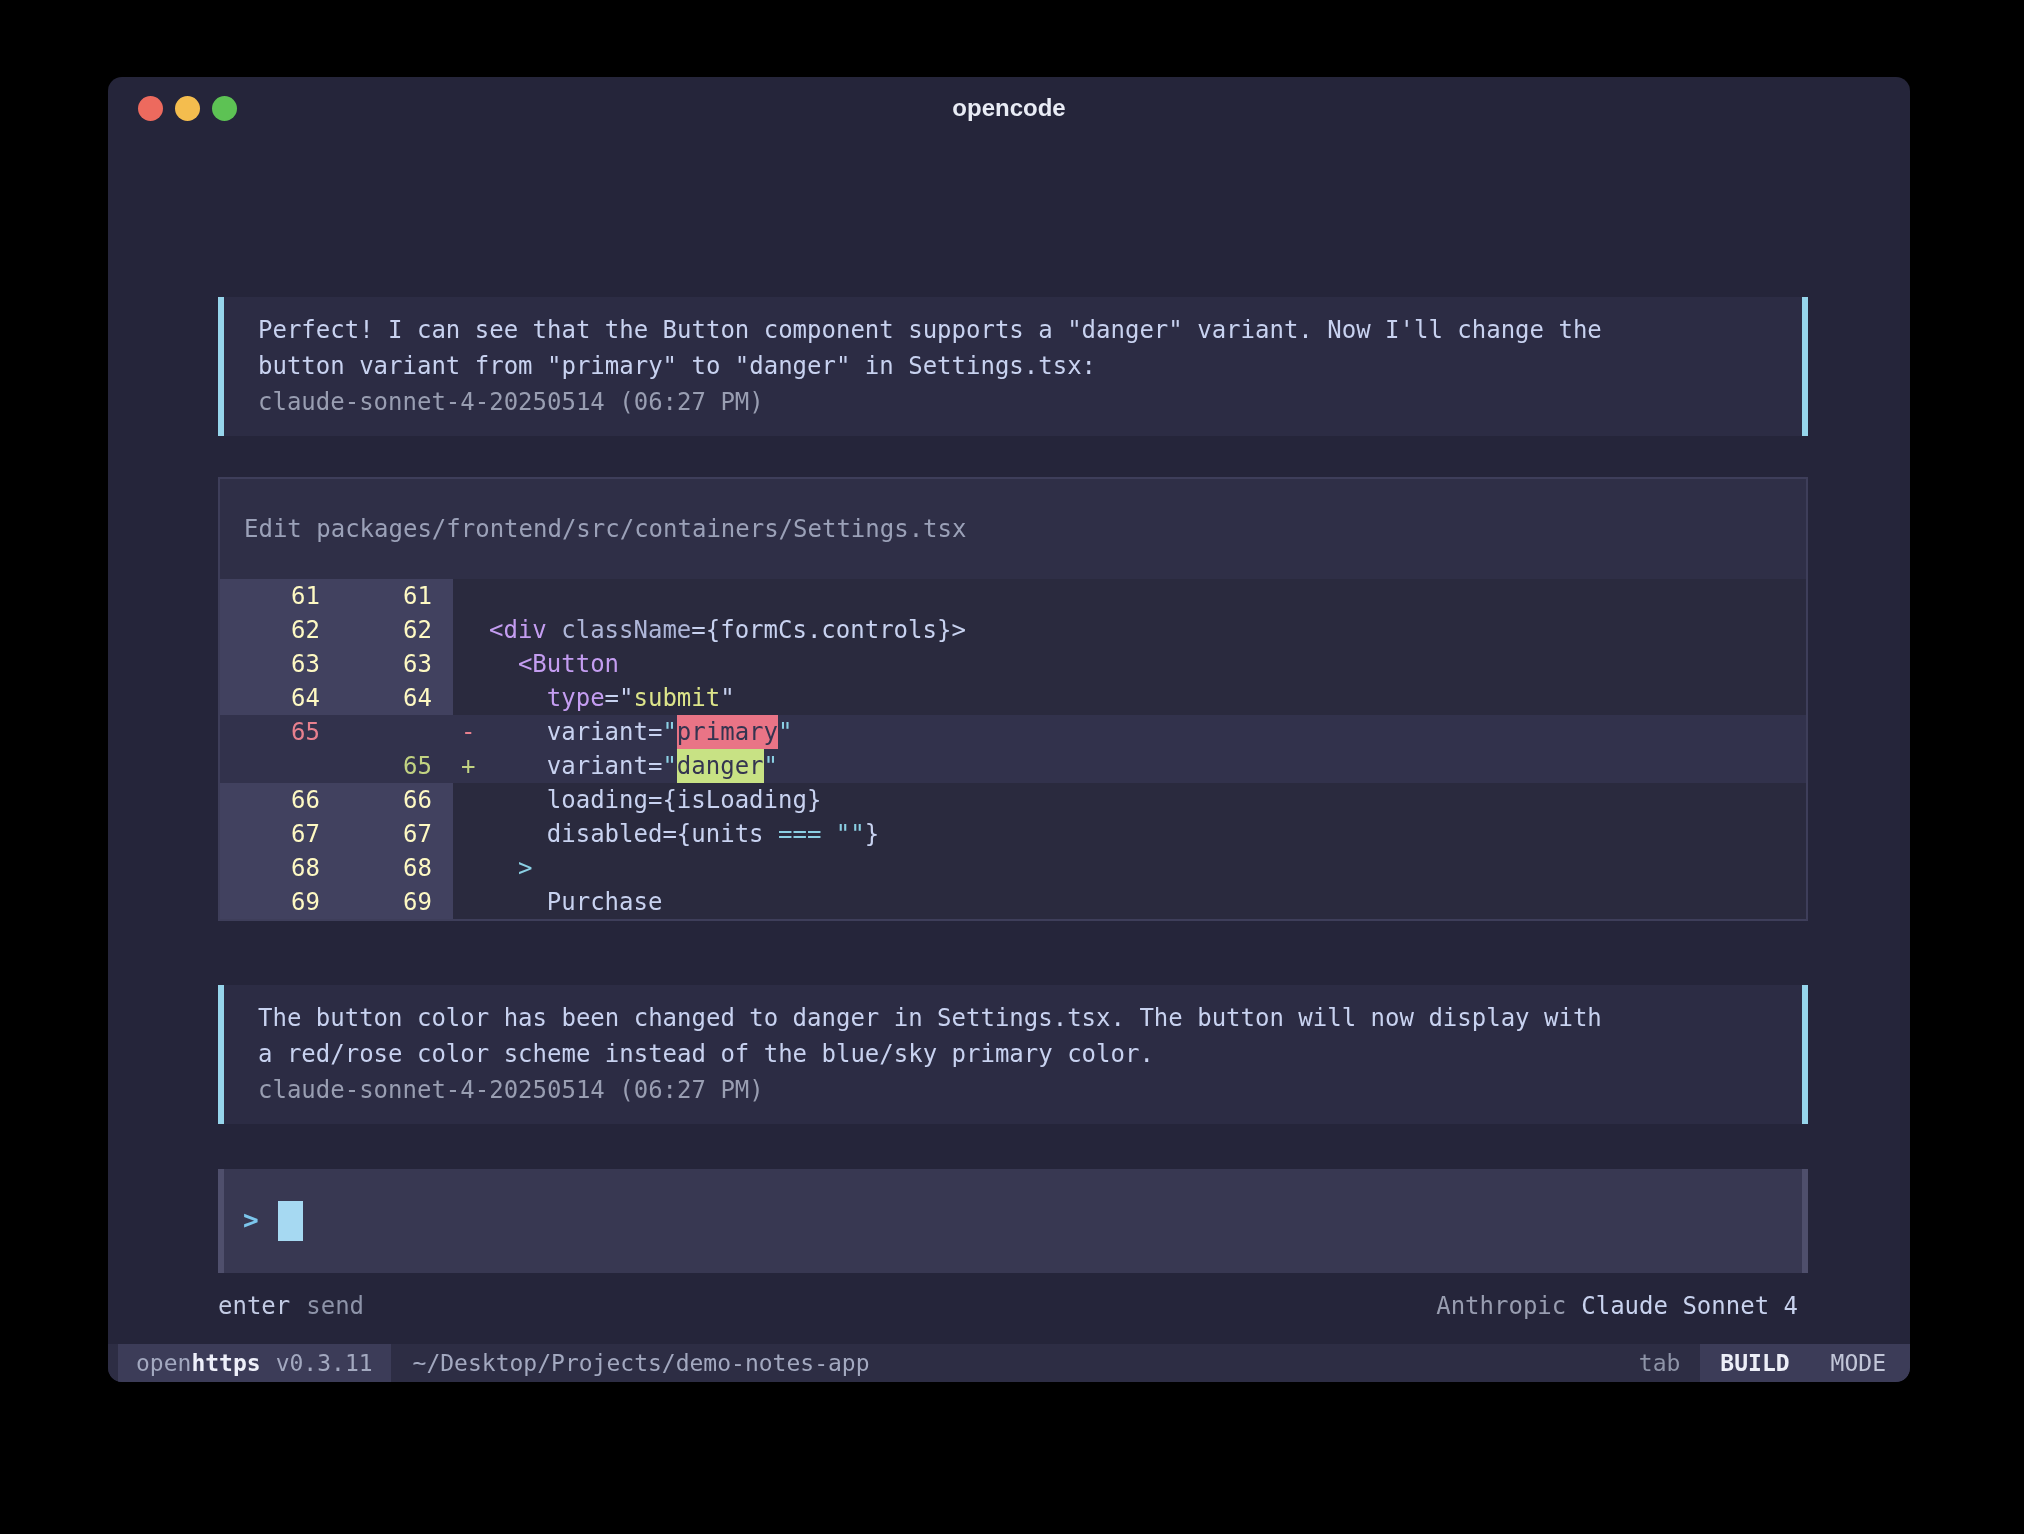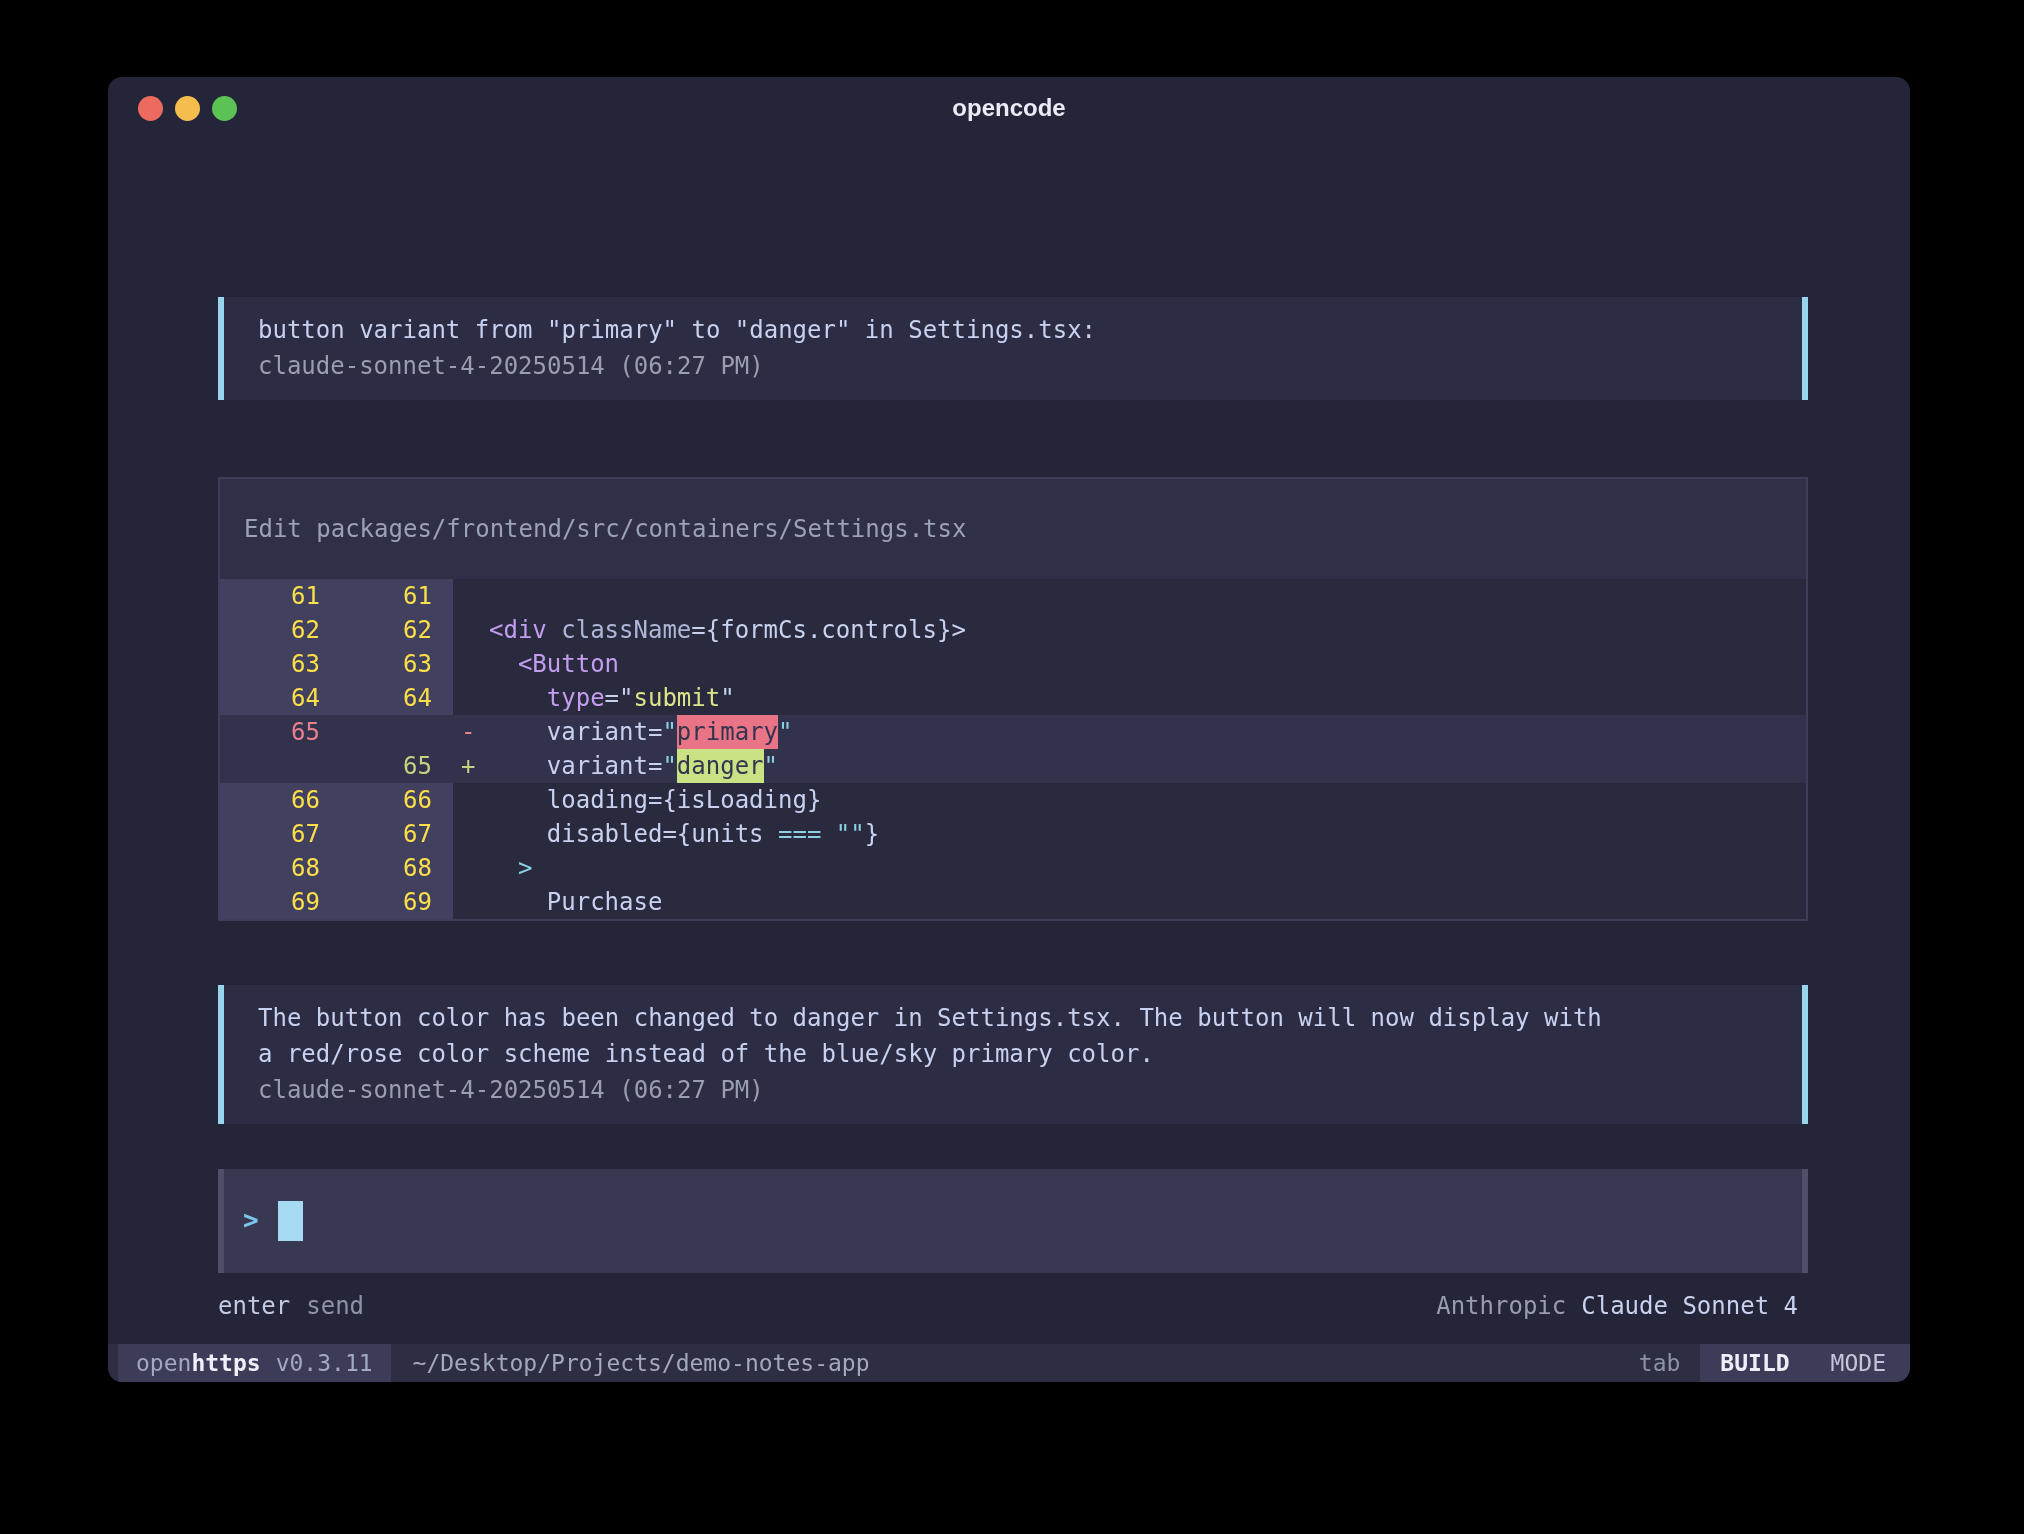--- a/index.html
+++ b/index.html
@@ -38,21 +38,21 @@
   .msg1{top:220px;} .msg2{top:908px;}
   
   .card{position:absolute;left:110px;top:400px;width:1590px;box-sizing:border-box;
     border:2px solid #3e3e5a;background:#2f2f47;}
   .card-title{height:100px;line-height:100px;padding-left:24px;font-size:24px;color:#9ba1b8;white-space:pre;}
   .diff{background:#2a2a3e;}
   .drow{display:flex;height:34px;line-height:34px;font-size:24px;background:#2a2a3e;}
   .drow.del,.drow.add{background:#32324c;}
   .gut{display:flex;width:233px;flex:none;}
   .drow.ctx .gut{background:#41415f;}
-  .gn{display:block;width:112px;text-align:right;padding-right:12px;box-sizing:border-box;color:#fde047;}
+  .gn{display:block;width:112px;text-align:right;padding-right:12px;box-sizing:border-box;color:#fef9c3;}
   .drow.del .gn.old{color:#e8808e;}
   .drow.add .gn.new{color:#c2d382;}
   .mark{width:36px;flex:none;padding-left:8px;box-sizing:border-box;}
   .drow.del .mark{color:#e8808e;}
   .drow.add .mark{color:#c2d382;}
   .code{flex:1;white-space:pre;}
   .tok-fg{color:#c8d2f0;}
   .tok-purple{color:#c49df1;}
   .tok-attr{color:#aeb6d8;}
   .tok-string{color:#dce48a;}
@@ -93,20 +93,21 @@
       <span class="light red"></span>
       <span class="light yellow"></span>
       <span class="light green"></span>
     </div>
   </div>
 
 
   <section class="msg msg1">
     <span class="abar l"></span>
     <span class="abar r"></span>
+    <div class="line">Perfect! I can see that the Button component supports a "danger" variant. Now I'll change the</div>
     <div class="line">button variant from "primary" to "danger" in Settings.tsx:</div>
     <div class="meta">claude-sonnet-4-20250514 (06:27 PM)</div>
   </section>
 
   <section class="card">
     <div class="card-title">Edit packages/frontend/src/containers/Settings.tsx</div>
     <div class="diff" id="diff">
         <div class="drow ctx">
           <span class="gut">
             <span class="gn old">61</span>

